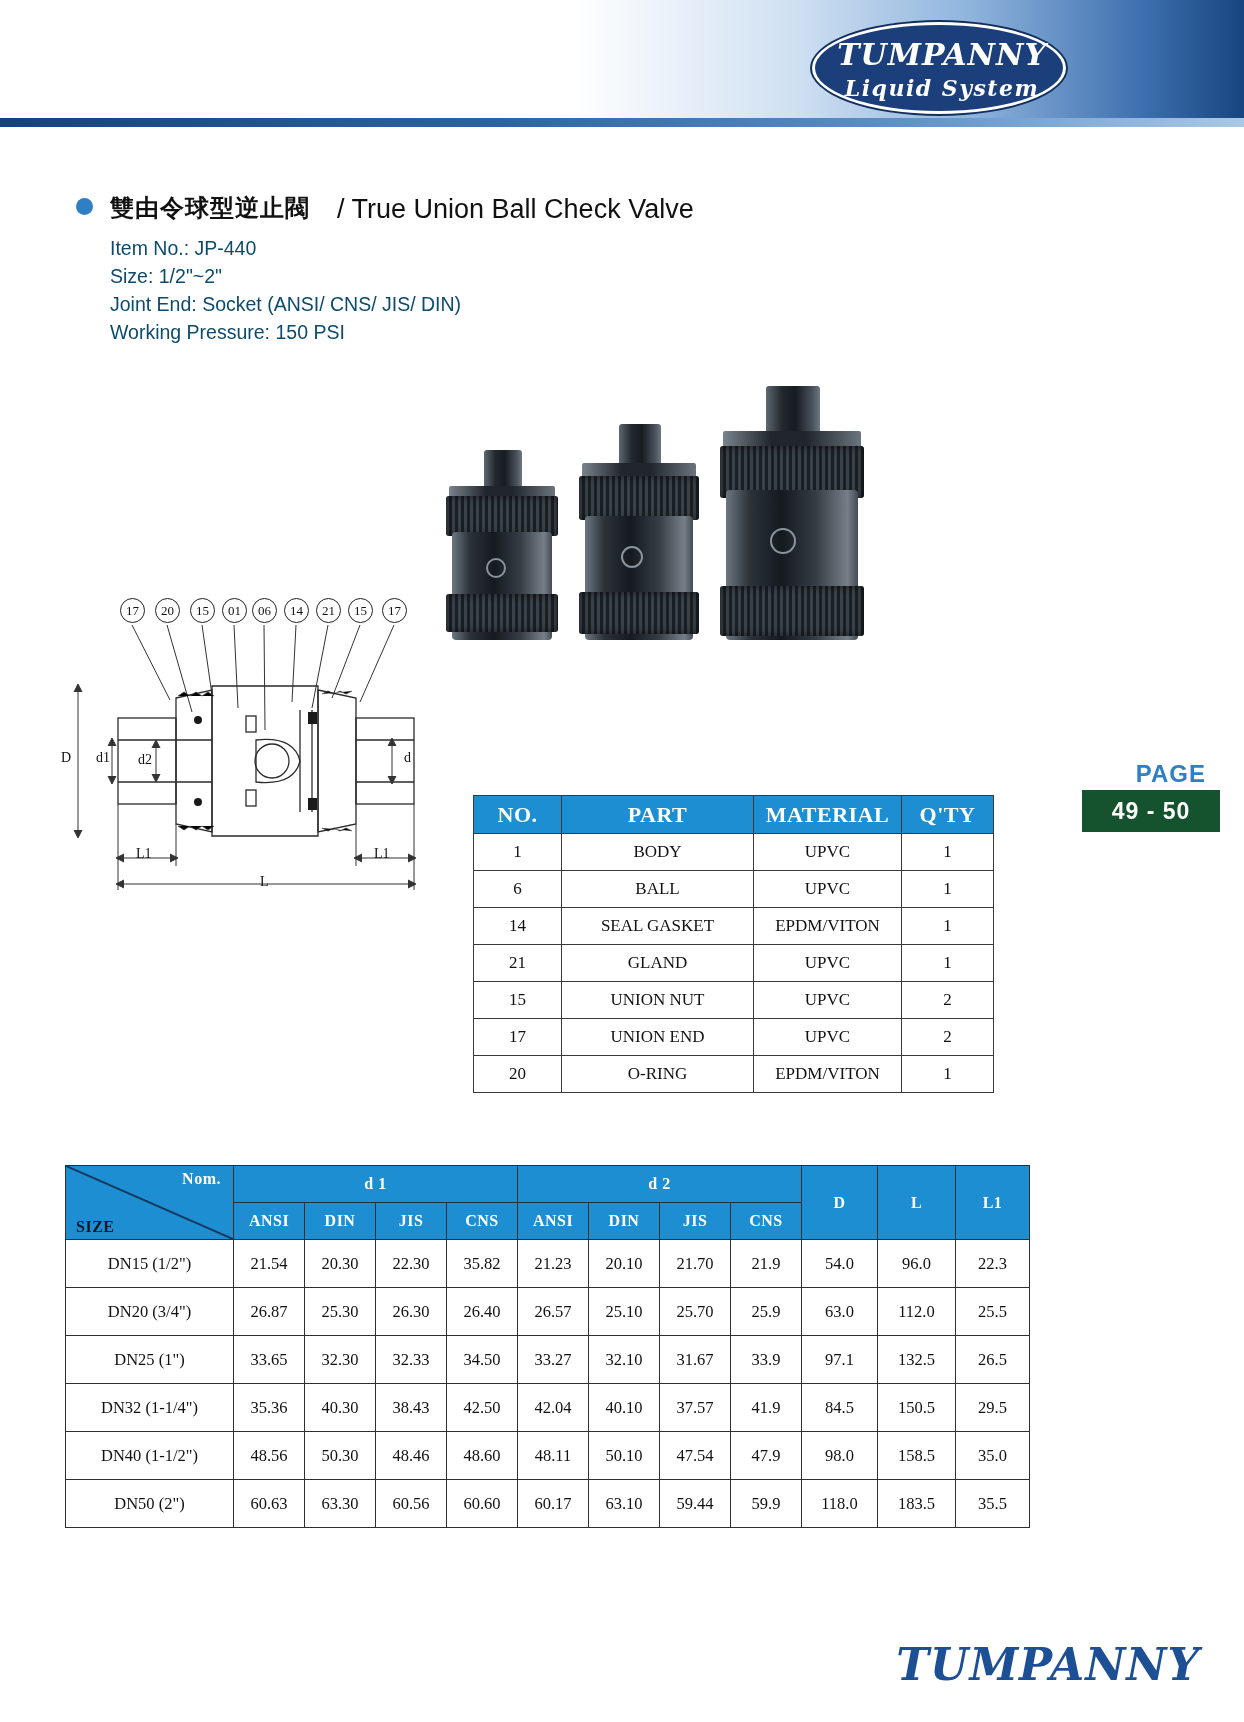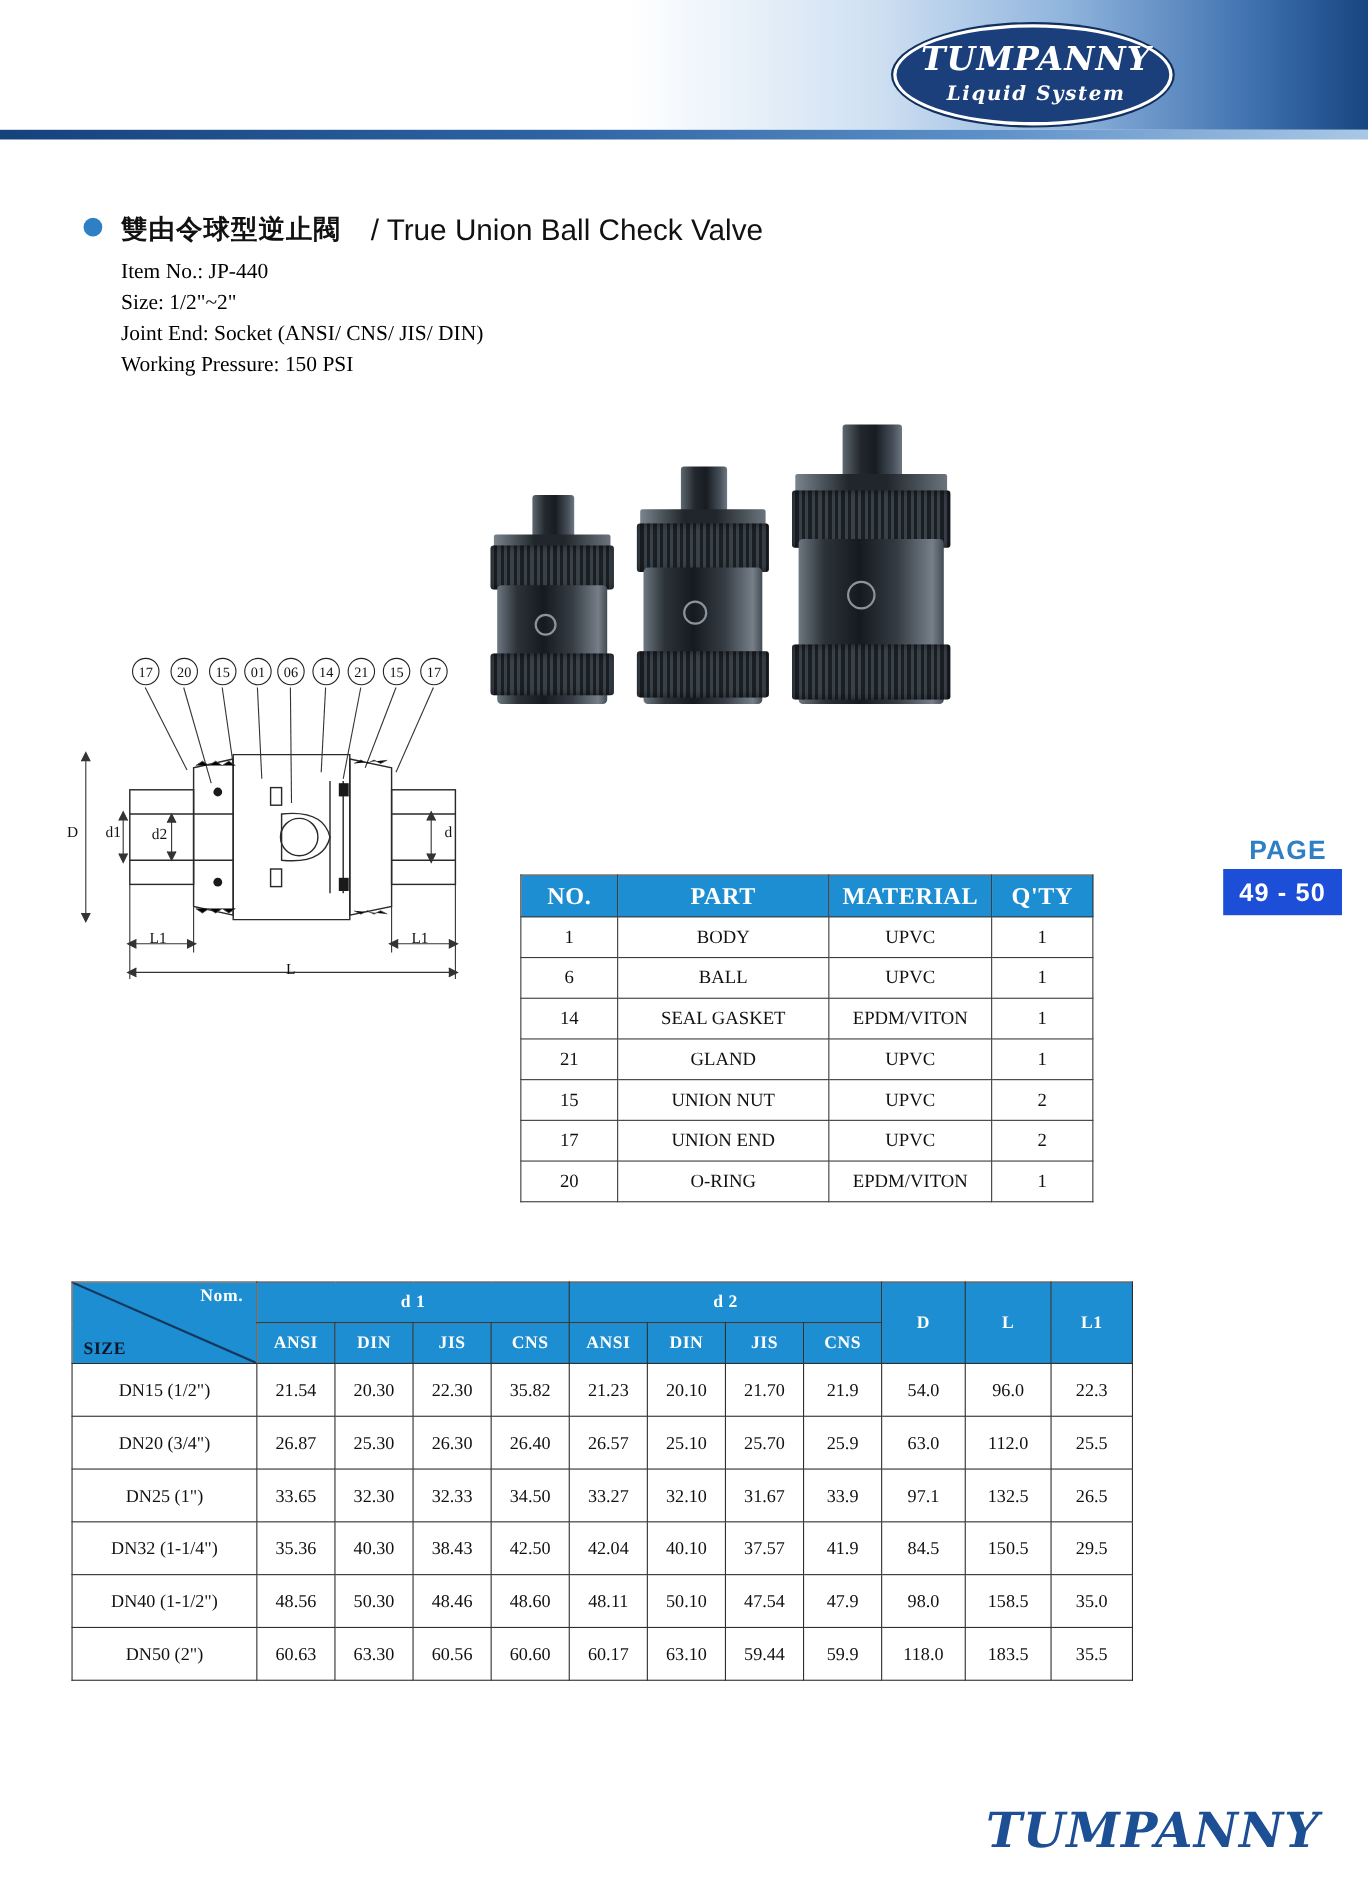--- a/index.html
+++ b/index.html
@@ -44,21 +44,21 @@
     font-style:italic; font-weight:bold;
     font-size:30px; letter-spacing:1px;
     text-shadow:1px 1px 0 #0b2photo;
   }
   .logo-bottom {
     position:absolute; left:0; top:50px; width:254px;
     text-align:center;
     color:#ffffff;
     font-family:"DejaVu Serif", serif;
     font-style:italic; font-weight:bold;
-    font-size:18px; letter-spacing:1.5px;
+    font-size:22px; letter-spacing:1.5px;
   }
 
   
   .bullet {
     position:absolute; left:76px; top:198px;
     width:17px; height:17px; border-radius:50%;
     background:#2f7fc4;
   }
   .title-cn {
     position:absolute; left:110px; top:192px;
@@ -68,22 +68,22 @@
     white-space:nowrap;
   }
   .title-en {
     position:absolute; left:337px; top:194px;
     font-size:27px; color:#111;
     font-family:"Liberation Sans", sans-serif;
     white-space:nowrap;
   }
   .spec-line {
     position:absolute; left:110px;
-    font-size:19.5px; color:#000000;
-    font-family:Liberation Serif, serif;
+    font-size:19.5px; color:#0c4a6e;
+    font-family:Liberation Sans, sans-serif;
     white-space:nowrap;
   }
   .spec-1 { top:237px; }
   .spec-2 { top:265px; }
   .spec-3 { top:293px; }
   .spec-4 { top:321px; }
 
   
   .photo-area {
     position:absolute; left:430px; top:375px; width:440px; height:265px;
@@ -137,22 +137,22 @@
 
   
   .page-word {
     position:absolute; right:38px; top:760px;
     font-size:24px; font-weight:bold; color:#2f7fc4;
     font-family:"Liberation Sans", sans-serif;
     letter-spacing:1px;
   }
   .page-badge {
     position:absolute; right:24px; top:790px;
-    width:108px; height:42px;
-    background:#1d4ed8;
+    width:138px; height:42px;
+    background:#14532d;
     display:flex; align-items:center; justify-content:center;
     color:#ffffff; font-size:23px; font-weight:bold;
     font-family:"Liberation Sans", sans-serif;
     letter-spacing:1px;
   }
 
   
   .parts-table {
     position:absolute; left:473px; top:795px;
     border-collapse:collapse;

